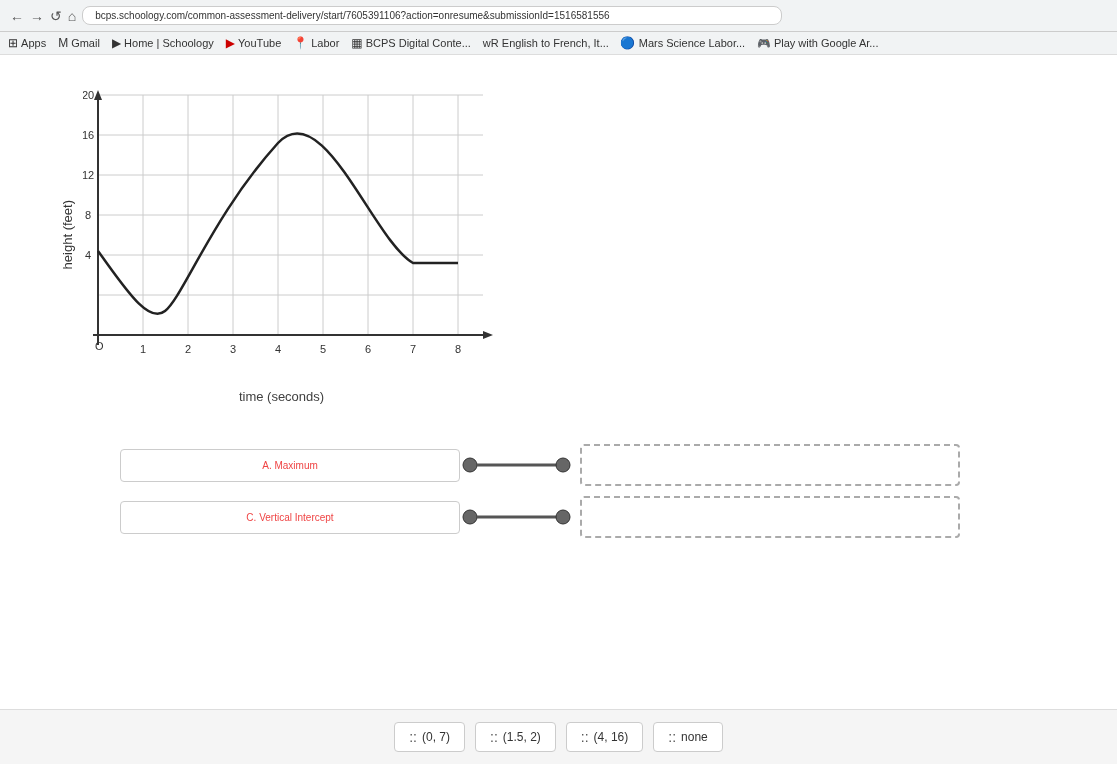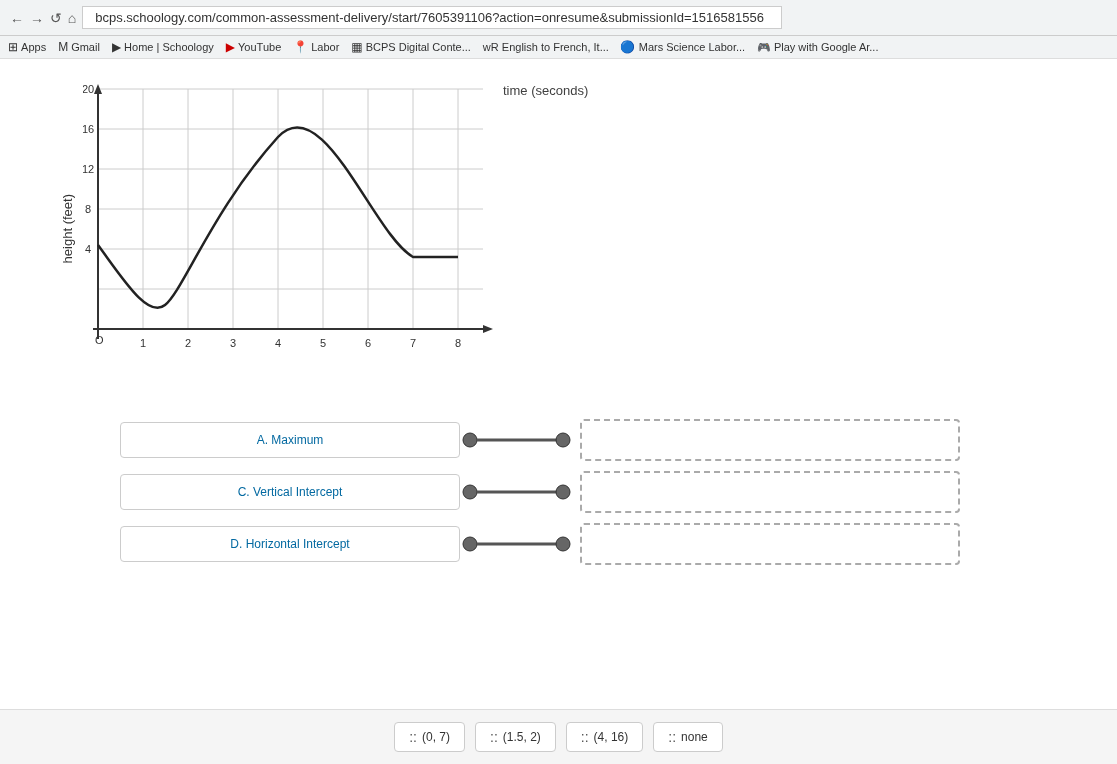--- a/index.html
+++ b/index.html
@@ -18,23 +18,23 @@
       align-items: center;
       gap: 6px;
     }
     .browser-icon {
       font-size: 14px;
       color: #555;
     }
     .url-bar {
       background: white;
       border: 1px solid #ccc;
-      border-radius: 0;
+      border-radius: 8px;
       padding: 3px 12px;
-      font-size: 13px;
+      font-size: 10px;
       color: #333;
       flex: 1;
       max-width: 700px;
     }
 
     
     .bookmarks-bar {
       background: #f1f3f4;
       border-bottom: 1px solid #ddd;
       padding: 4px 8px;
@@ -62,22 +62,24 @@
       min-height: 700px;
       padding: 20px 60px;
       display: flex;
       flex-direction: column;
       align-items: flex-start;
     }
 
     
     .chart-container {
       display: flex;
-      flex-direction: row;
+      flex-direction: column;
+      align-items: center;
       margin-bottom: 30px;
+      margin-top: 10px;
     }
 
     .chart-wrapper {
       display: flex;
       align-items: center;
       gap: 0;
     }
 
     .y-axis-label {
       writing-mode: vertical-rl;
@@ -117,22 +119,22 @@
       gap: 0;
     }
 
     .match-label-box {
       background: white;
       border: 1px solid #ccc;
       border-radius: 4px;
       padding: 10px 20px;
       width: 340px;
       text-align: center;
-      font-size: 12px;
-      color: #0369a1;
+      font-size: 10px;
+      color: #ef4444;
     }
 
     .match-connector {
       display: flex;
       align-items: center;
       position: relative;
       width: 120px;
       height: 36px;
     }
 
@@ -315,33 +317,20 @@
       <div class="match-connector">
         <svg viewBox="0 0 120 36" width="120" height="36">
           <circle cx="10" cy="18" r="7" fill="#666" stroke="#333" stroke-width="1"></circle>
           <line x1="17" y1="18" x2="103" y2="18" stroke="#555" stroke-width="3"></line>
           <circle cx="103" cy="18" r="7" fill="#666" stroke="#333" stroke-width="1"></circle>
         </svg>
       </div>
       <div class="match-target-box"></div>
     </div>
 
-    <div class="match-row">
-      <div class="match-label-box">
-        <span>D. Horizontal Intercept</span>
-      </div>
-      <div class="match-connector">
-        <svg viewBox="0 0 120 36" width="120" height="36">
-          <circle cx="10" cy="18" r="7" fill="#666" stroke="#333" stroke-width="1"></circle>
-          <line x1="17" y1="18" x2="103" y2="18" stroke="#555" stroke-width="3"></line>
-          <circle cx="103" cy="18" r="7" fill="#666" stroke="#333" stroke-width="1"></circle>
-        </svg>
-      </div>
-      <div class="match-target-box"></div>
-    </div>
 
   </div>
 
 </div>
 
 <div class="answer-options">
   <div class="answer-chip">
     <span class="chip-dots">::</span>
     <span>(0, 7)</span>
   </div>

